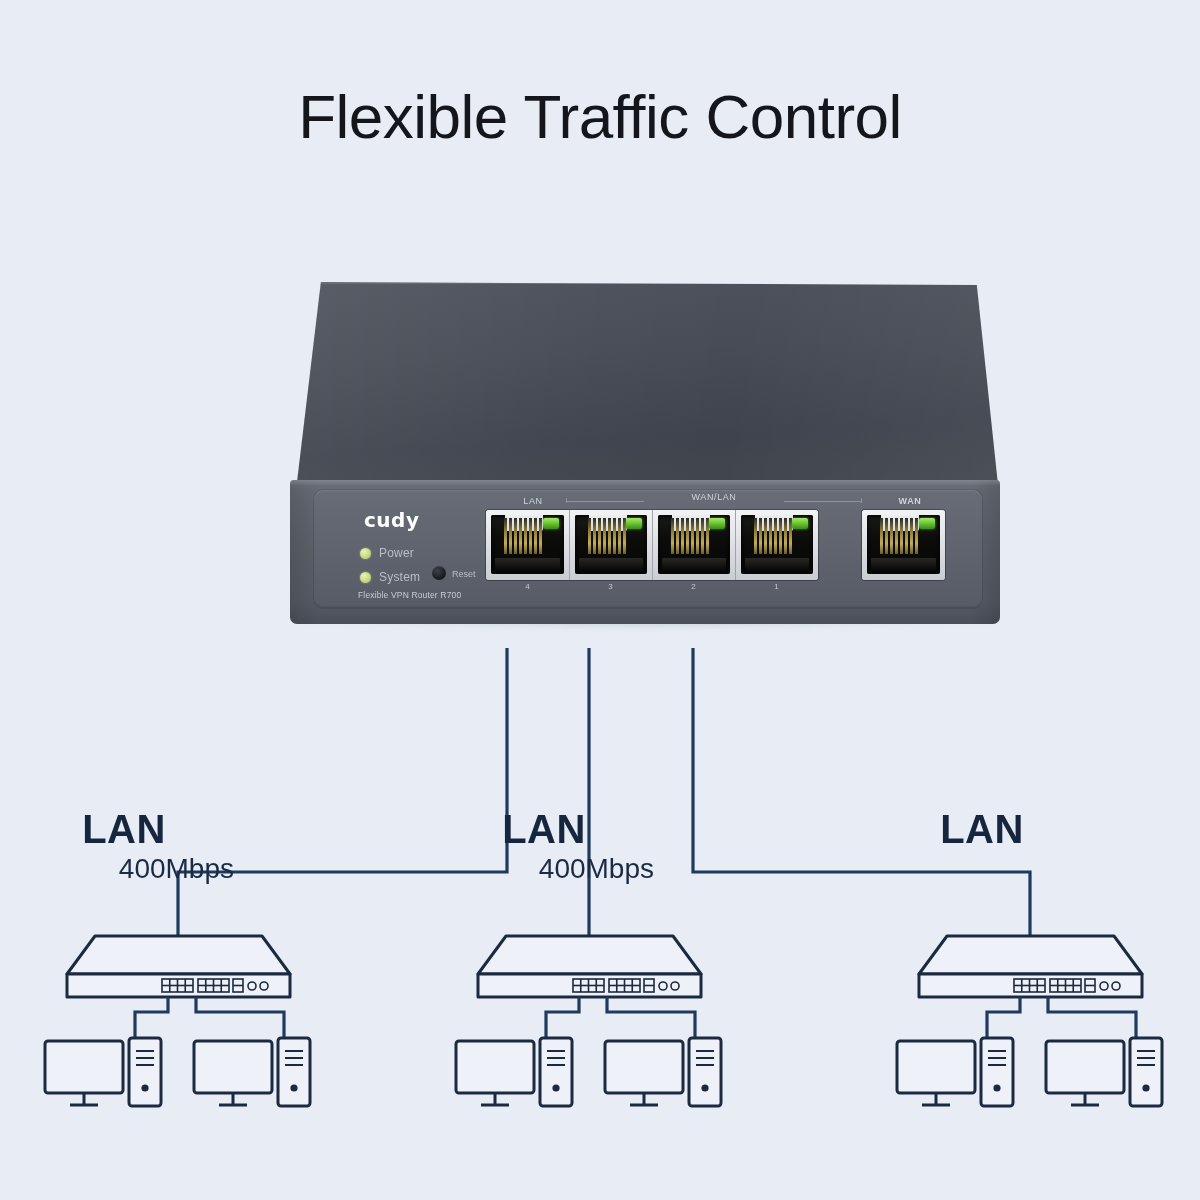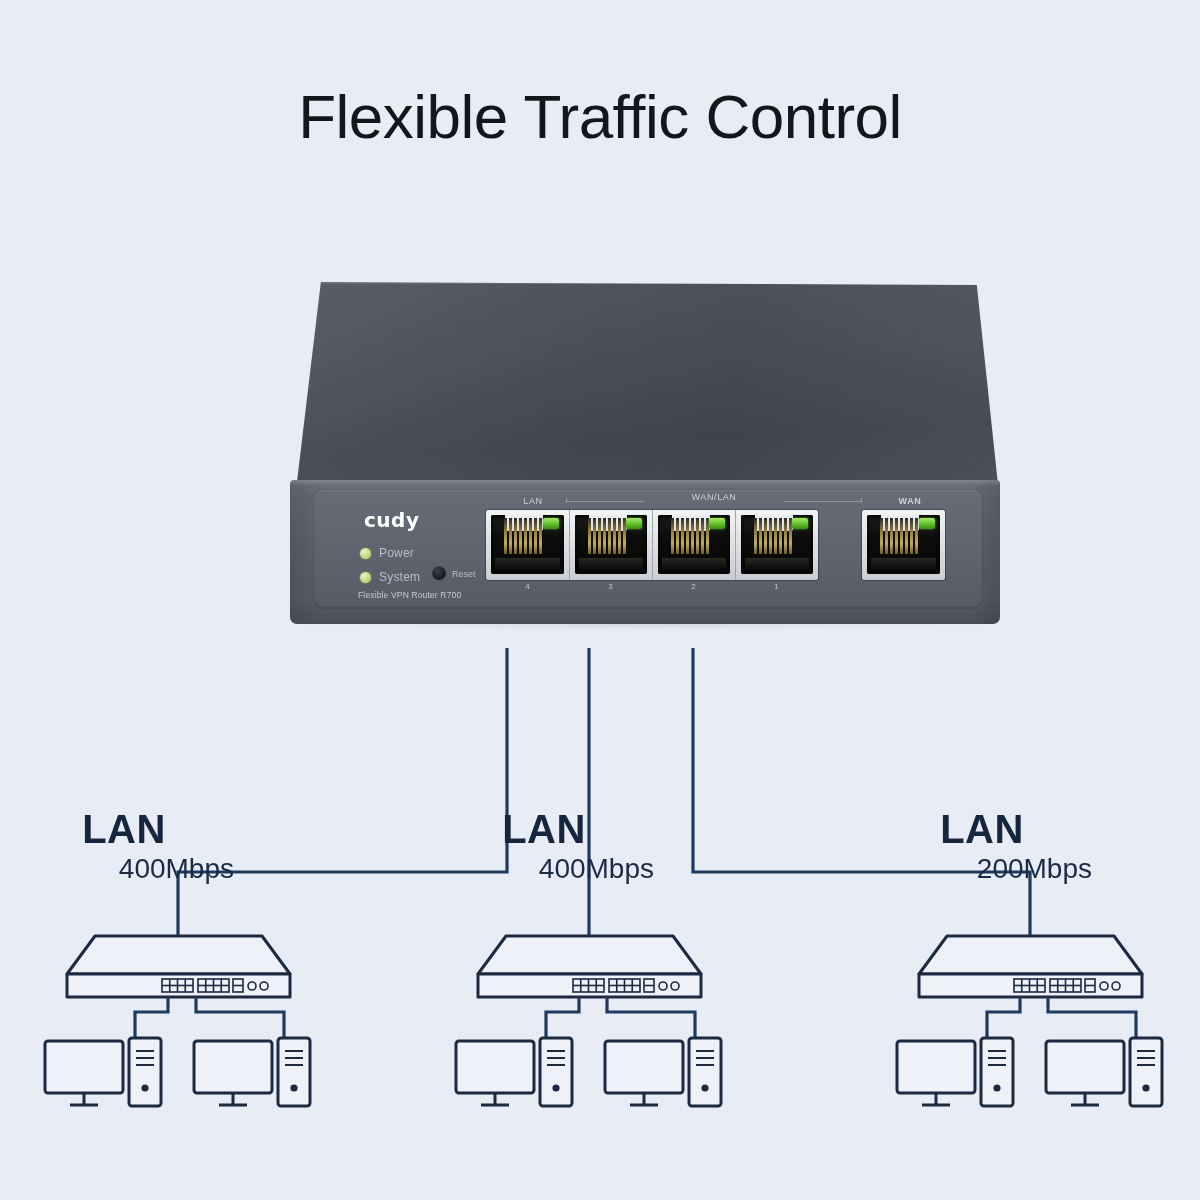--- a/index.html
+++ b/index.html
@@ -645,16 +645,15 @@
   <div class="lan-caption" id="cap-0">
     <span class="lan-title">LAN</span>
     <span class="lan-speed">400Mbps</span>
   </div>
   <div class="lan-caption" id="cap-1">
     <span class="lan-title">LAN</span>
     <span class="lan-speed">400Mbps</span>
   </div>
   <div class="lan-caption" id="cap-2">
     <span class="lan-title">LAN</span>
-    <span class="lan-speed">200Mbps</span>
   </div>
 
 </div>
 
 </body></html>

